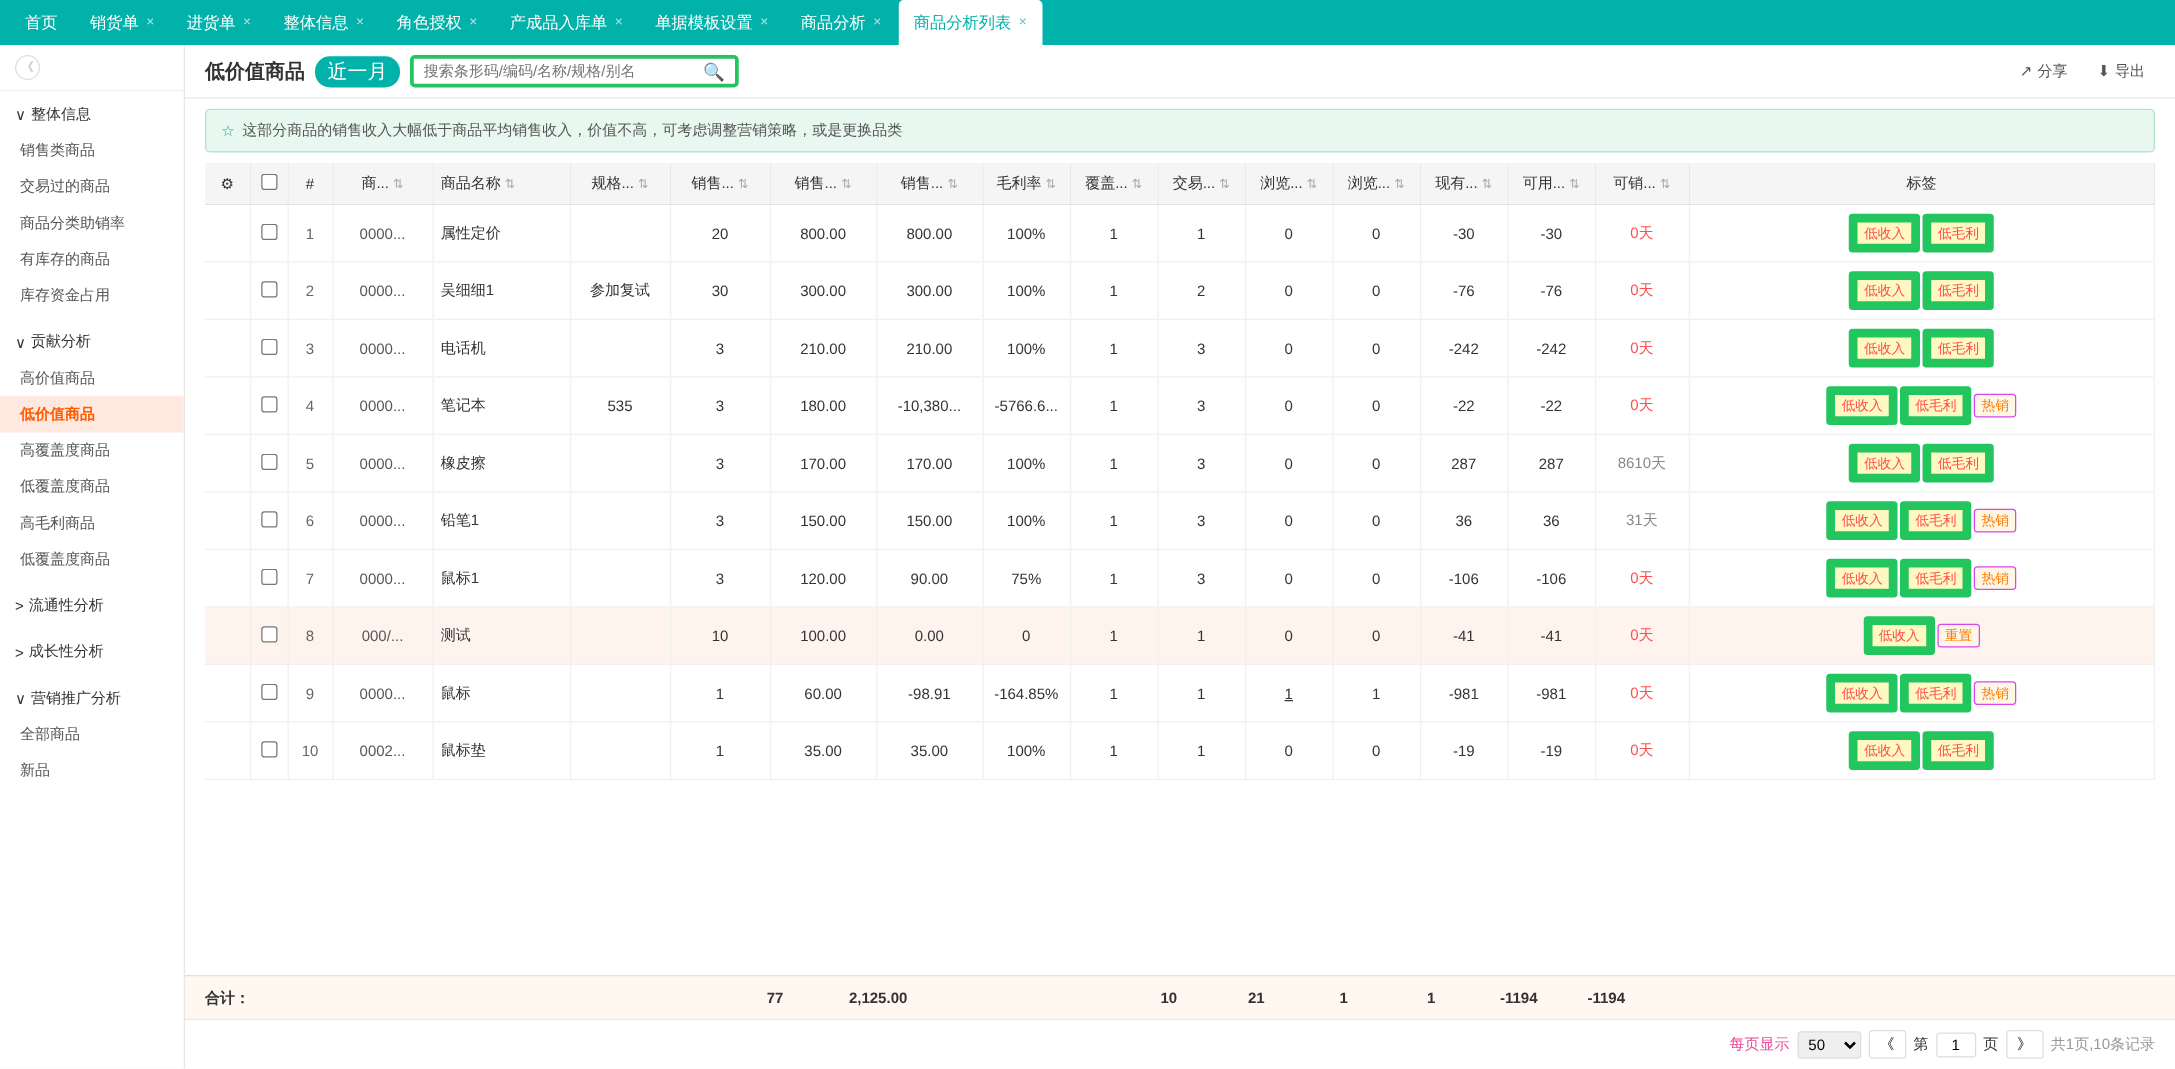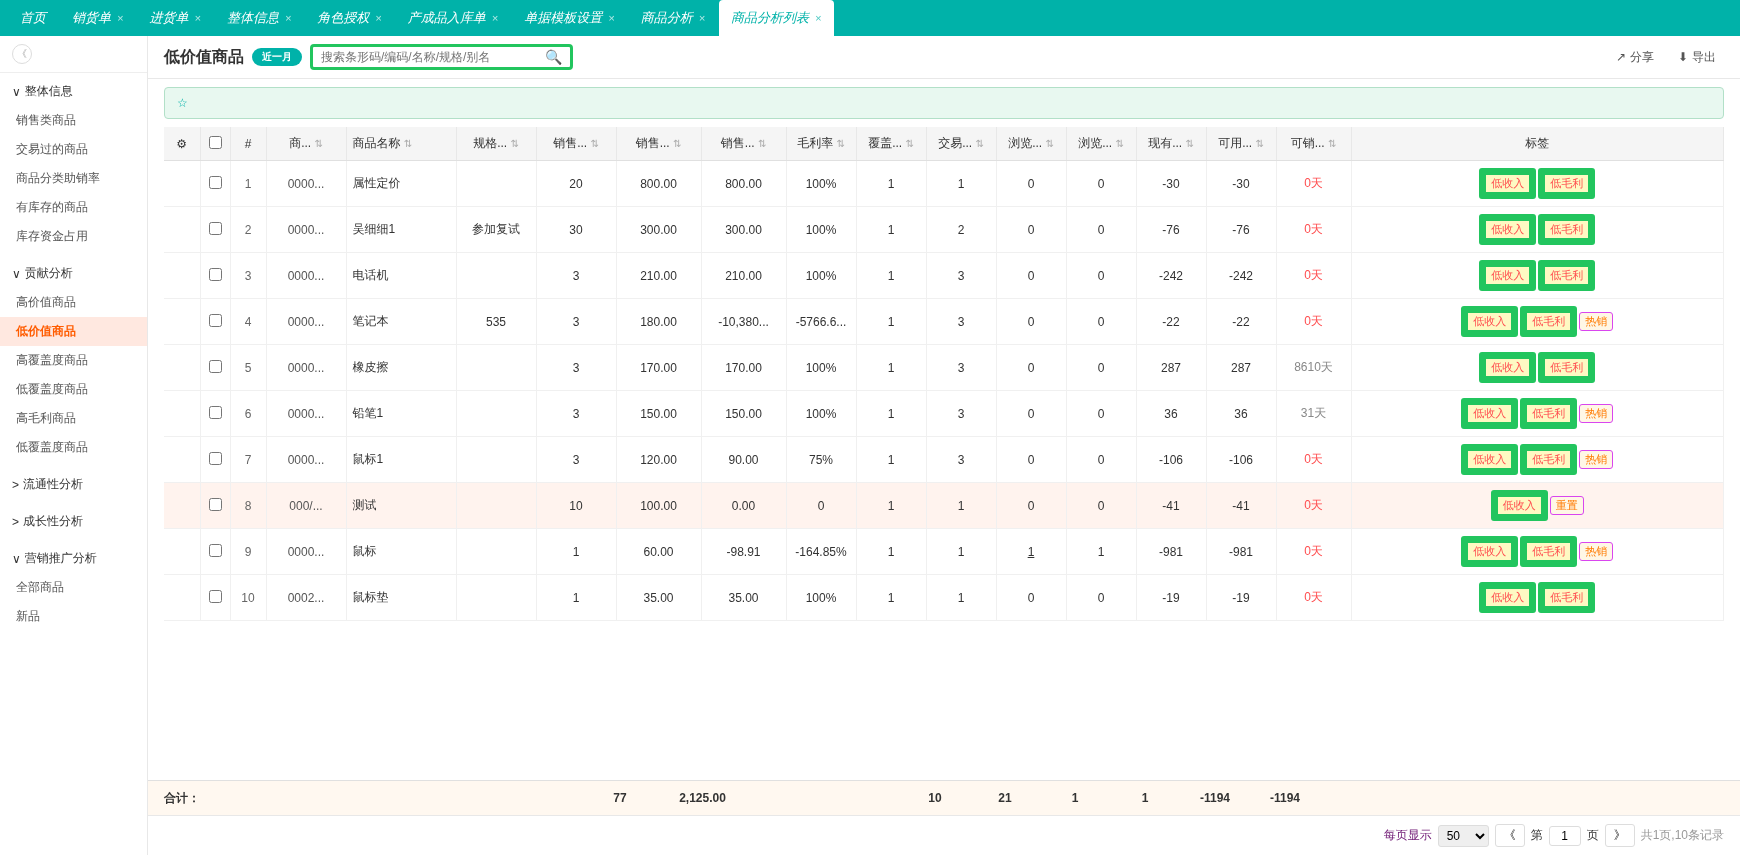--- a/index.html
+++ b/index.html
@@ -1,41 +1,41 @@
 <!DOCTYPE html>
 <html><head>
   <meta charset="utf-8">
   <style>
     * { margin: 0; padding: 0; box-sizing: border-box; }
     body { font-family: 'Microsoft YaHei', Arial, sans-serif; font-size: 12px; background: #f5f5f5; color: #333; width: 1740px; min-height: 855px; overflow-x: auto; }
 
     
     .top-nav { background: #00b2a9; display: flex; align-items: center; height: 36px; padding: 0 8px; gap: 2px; }
-    .nav-item { color: #fff; padding: 0 12px; height: 36px; display: flex; align-items: center; cursor: pointer; font-size: 13px; white-space: nowrap; font-style: italic; }
+    .nav-item { color: #fff; padding: 0 12px; height: 36px; display: flex; align-items: center; cursor: pointer; font-size: 13px; white-space: nowrap; }
     .nav-item.active { background: #fff; color: #00b2a9; border-radius: 4px 4px 0 0; }
     .nav-item .close-x { margin-left: 6px; font-size: 11px; opacity: 0.7; }
 
     
     .main-layout { display: flex; height: calc(855px - 36px); }
 
     
     .sidebar { width: 148px; background: #fff; border-right: 1px solid #e8e8e8; overflow-y: auto; flex-shrink: 0; }
     .sidebar-section { padding: 4px 0; }
     .sidebar-group-title { padding: 6px 12px; font-size: 12px; color: #333; cursor: pointer; display: flex; align-items: center; gap: 4px; }
     .sidebar-item { padding: 6px 16px; font-size: 12px; color: #555; cursor: pointer; white-space: nowrap; }
     .sidebar-item.active { background: #ffe8e0; color: #ff5c00; font-weight: bold; }
     .sidebar-collapse-btn { width: 20px; height: 20px; border: 1px solid #ddd; border-radius: 50%; display: flex; align-items: center; justify-content: center; cursor: pointer; margin: 4px; font-size: 10px; color: #999; }
 
     
     .content { flex: 1; display: flex; flex-direction: column; overflow: hidden; background: #fff; }
 
     
     .content-header { display: flex; align-items: center; padding: 8px 16px; border-bottom: 1px solid #e8e8e8; gap: 8px; background: #fff; }
     .page-title { font-size: 16px; font-weight: bold; color: #333; }
-    .filter-btn { background: #00b2a9; color: #fff; border: none; padding: 2px 10px; border-radius: 12px; font-size: 10px; cursor: pointer; font-weight: bold; }
+    .filter-btn { background: #00b2a9; color: #fff; border: none; padding: 2px 10px; border-radius: 12px; font-size: 16px; cursor: pointer; }
     .search-box { display: flex; align-items: center; border: 3px solid #22c55e; border-radius: 4px; padding: 2px 8px; gap: 4px; background: #fff; }
     .search-box input { border: none; outline: none; font-size: 12px; width: 220px; color: #999; }
     .search-icon { color: #00b2a9; font-size: 14px; cursor: pointer; }
     .header-actions { margin-left: auto; display: flex; gap: 8px; }
     .action-btn { color: #555; font-size: 12px; cursor: pointer; display: flex; align-items: center; gap: 4px; border: none; background: none; padding: 4px 8px; }
 
     
     .info-banner { background: #e8f8f0; border: 1px solid #b2e0c8; margin: 8px 16px; padding: 8px 12px; border-radius: 4px; color: #555; font-size: 12px; display: flex; align-items: center; gap: 6px; }
     .info-icon { color: #00b2a9; }
 
@@ -55,21 +55,21 @@
     .days-val { color: #888; }
 
     
     .table-footer { border-top: 1px solid #e0e0e0; background: #fff8f0; display: flex; align-items: center; padding: 6px 16px; font-size: 12px; }
     .footer-label { font-weight: bold; color: #333; margin-right: 8px; }
     .footer-cells { display: flex; flex: 1; }
     .footer-cell { text-align: center; padding: 4px 6px; }
 
     
     .pagination { display: flex; align-items: center; justify-content: flex-end; padding: 8px 16px; border-top: 1px solid #e8e8e8; gap: 6px; background: #fff; }
-    .pagination-label { color: #701a75; }
+    .pagination-label { color: #ec4899; }
     .page-size-select { border: 1px solid #ddd; padding: 2px 4px; font-size: 12px; border-radius: 3px; }
     .page-btn { border: 1px solid #ddd; background: #fff; padding: 2px 8px; cursor: pointer; border-radius: 3px; font-size: 12px; }
     .page-input { border: 1px solid #ddd; width: 32px; text-align: center; padding: 2px; font-size: 12px; border-radius: 3px; }
     .total-info { color: #999; font-size: 12px; }
 
     
     ::-webkit-scrollbar { width: 6px; height: 6px; }
     ::-webkit-scrollbar-track { background: #f1f1f1; }
     ::-webkit-scrollbar-thumb { background: #ccc; border-radius: 3px; }
 
@@ -210,20 +210,21 @@
         </button>
         <button class="action-btn">
           <span>⬇</span>
           <span>导出</span>
         </button>
       </div>
     </div>
 
     <div class="info-banner">
       <span class="info-icon">☆</span>
+      <span>这部分商品的销售收入大幅低于商品平均销售收入，价值不高，可考虑调整营销策略，或是更换品类</span>
     </div>
 
     <div class="table-wrapper">
       <table>
         <thead>
           <tr>
             <th class="col-settings">⚙</th>
             <th class="col-checkbox"><input type="checkbox" style=""></th>
             <th class="col-num">#</th>
             <th class="col-code">商... <span class="sort-icon">⇅</span></th>

